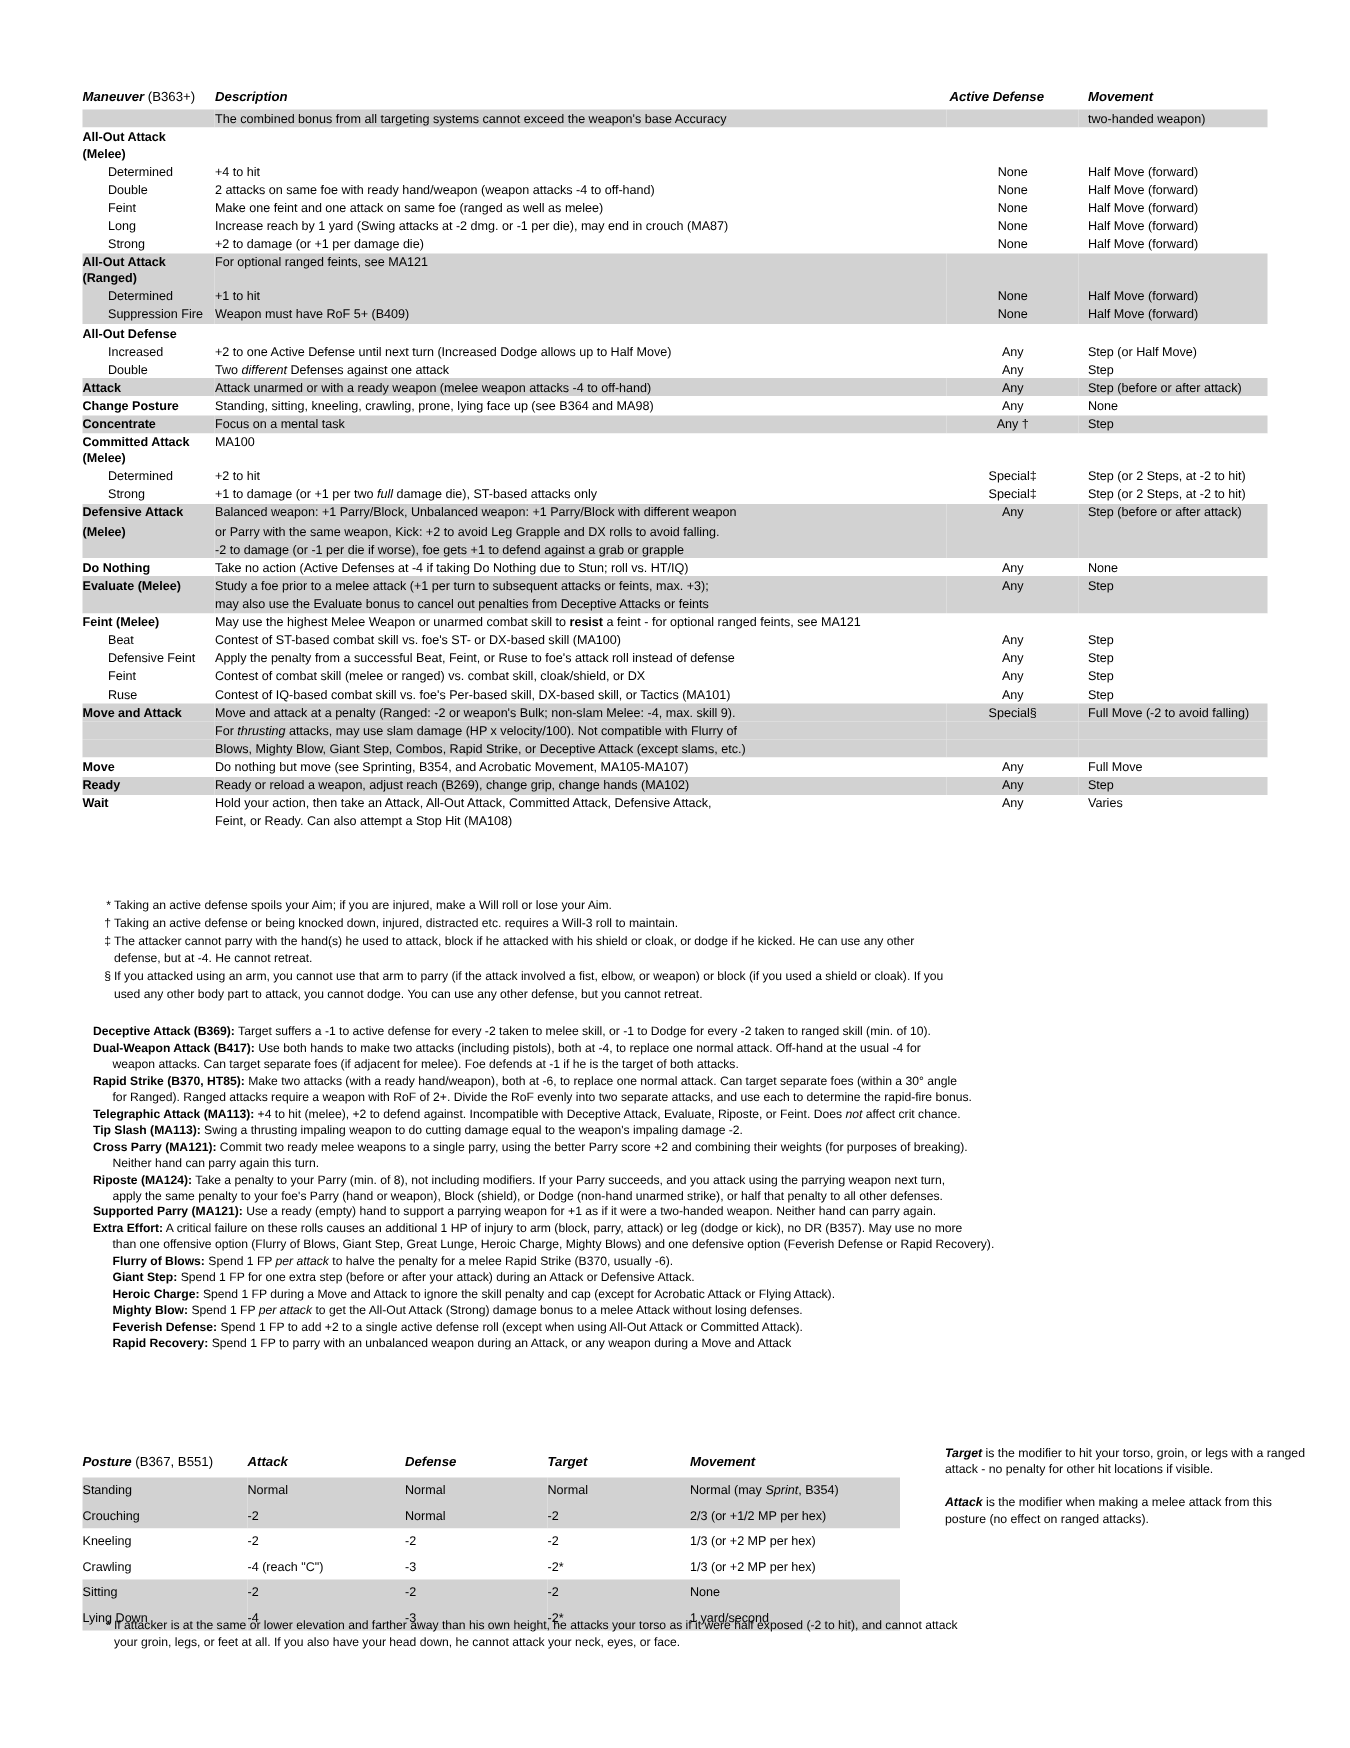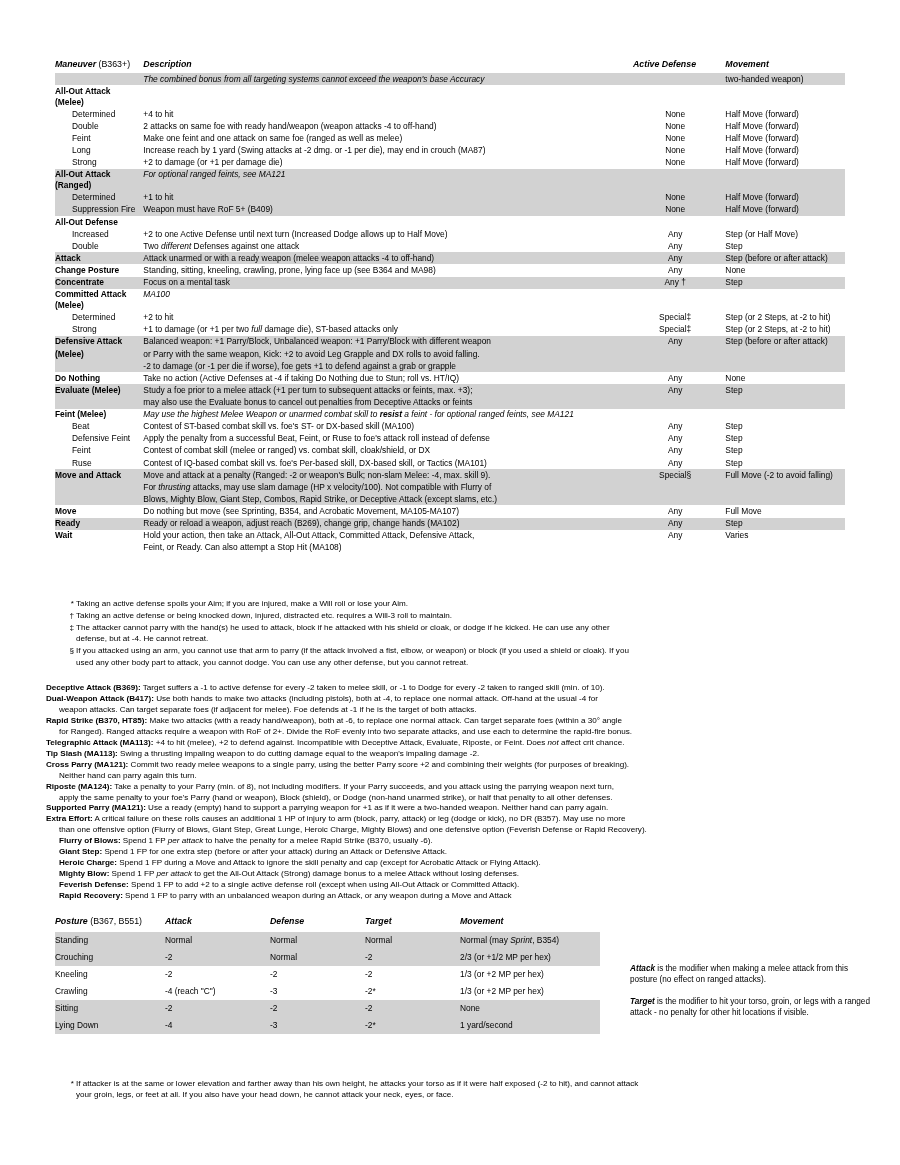--- a/index.html
+++ b/index.html
@@ -49,21 +49,21 @@
     padding-bottom: 3px !important;
   }
   .hdr .col-def { text-align: left; padding-left: 2px !important; }
   .hdr .reg { font-style: normal; font-weight: normal; }
 
   tr.shade td { background: #d2d2d2; }
   tr.plain td { background: #ffffff; }
 
   .m-name  { font-weight: bold; }
   .m-sub   { padding-left: 17px; font-weight: normal; }
-  .ital    { font-style: italic; }
+  .ital    { }
 
   
   .footnotes {
     position: absolute;
     left: 63px;
     top: 598px;
     width: 790px;
     font-size: 8.1px;
     line-height: 1.42;
   }
@@ -77,21 +77,21 @@
     left: 0;
     top: 0;
     width: 11px;
     text-align: right;
   }
   .fn .cont { display: block; }
 
   
   .techs {
     position: absolute;
-    left: 46px;
+    left: 62px;
     top: 683px;
     width: 800px;
     font-size: 8.1px;
     line-height: 1.355;
   }
   .tech {
     text-indent: -13px;
     padding-left: 13px;
     margin-bottom: 0px;
   }
@@ -99,21 +99,21 @@
     padding-left: 26px;
     text-indent: -13px;
   }
   .tech b { font-weight: bold; }
   .tech i { font-style: italic; }
 
   
   .posture-table {
     position: absolute;
     left: 55px;
-    top: 913px;
+    top: 966px;
     width: 545px;
     border-collapse: collapse;
     font-size: 8.4px;
     line-height: 1.30;
   }
   .posture-table td {
     padding: 3.1px 0 3.1px 0;
     vertical-align: top;
   }
   .p-c0 { width: 110px; }
@@ -466,22 +466,22 @@
           <td class="p-c0">Lying Down</td>
           <td class="p-c1">-4</td>
           <td class="p-c2">-3</td>
           <td class="p-c3">-2*</td>
           <td class="p-c4">1 yard/second</td>
         </tr>
       </tbody>
   </table>
 
   <div class="sidenotes">
+      <p><i>Target</i><span> is the modifier to hit your torso, groin, or legs with a ranged attack - no penalty for other hit locations if visible.</span></p>
       <p><i>Attack</i><span> is the modifier when making a melee attack from this posture (no effect on ranged attacks).</span></p>
-      <p><i>Target</i><span> is the modifier to hit your torso, groin, or legs with a ranged attack - no penalty for other hit locations if visible.</span></p>
     </div>
 
   <div class="bottom-note">
     <div class="fn">
       <span class="sym">*</span><span>If attacker is at the same or lower elevation and farther away than his own height, he attacks your torso as if it were half exposed (-2 to hit), and cannot attack</span>
       <span class="cont">your groin, legs, or feet at all. If you also have your head down, he cannot attack your neck, eyes, or face.</span>
     </div>
   </div>
 
 </div>

